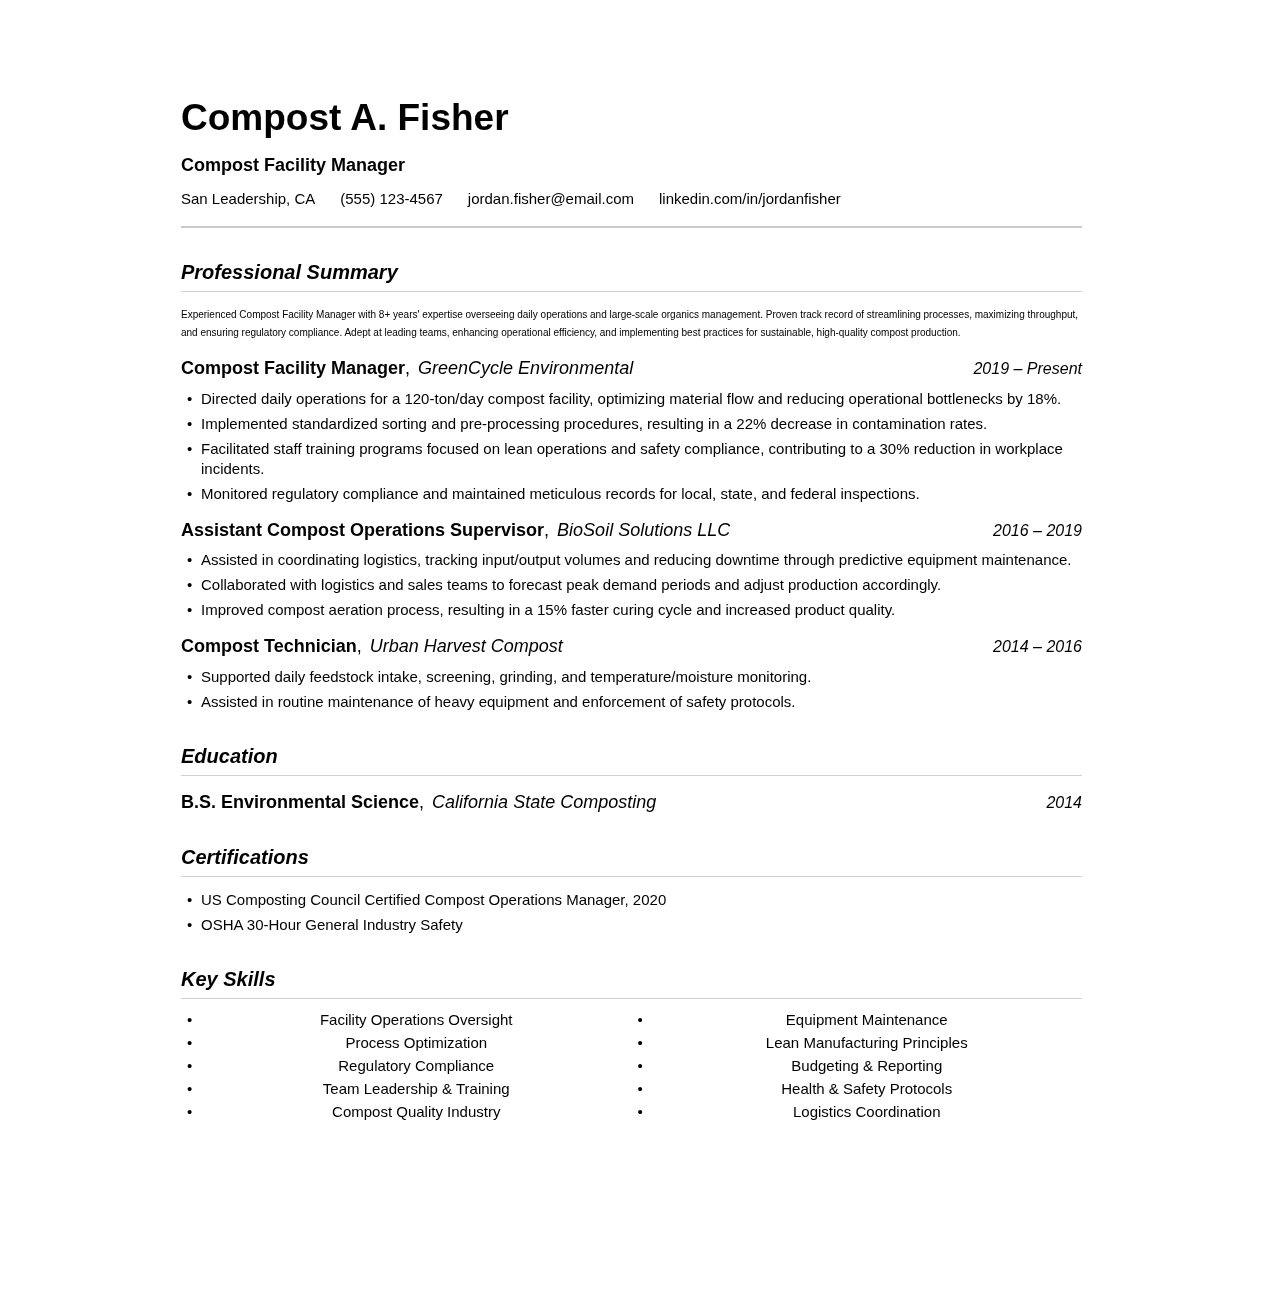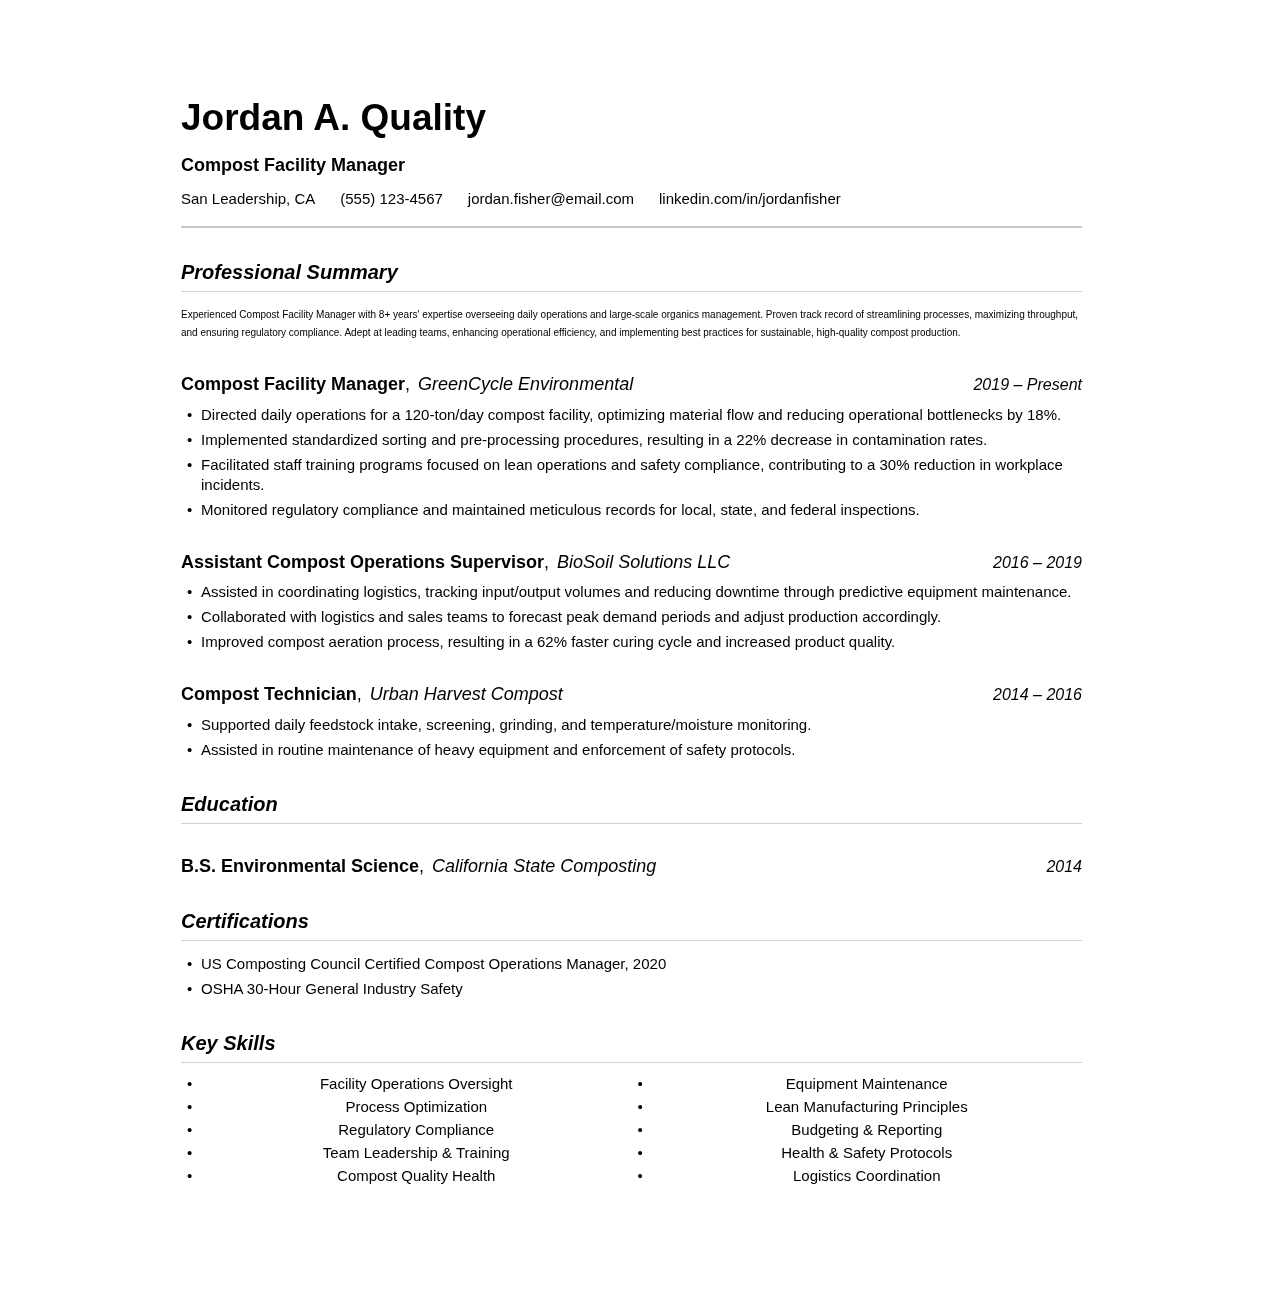--- a/index.html
+++ b/index.html
@@ -48,21 +48,21 @@
     padding-bottom: 7px;
     border-bottom: 1px solid #d2d2d2;
     font-style: italic;
   }
   .summary-text {
     font-size: 10px;
     line-height: 18px;
     margin: 14px 0 0 0;
   }
   
-  .entry { margin-top: 32px; }
+  .entry { margin-top: 16px; }
   .entry-header {
     display: flex;
     justify-content: space-between;
     align-items: baseline;
     font-size: 18px;
     line-height: 1.15;
   }
   .entry-title { font-weight: 700; }
   .entry-sep { font-weight: 400; margin-right: 8px; }
   .entry-org { font-style: italic; }
@@ -90,21 +90,21 @@
   .skills-columns { display: flex; margin-top: 11px; }
   .skills-columns ul.bullets { width: 50%; margin-top: 0; }
   .skills-columns ul.bullets li { margin-bottom: 3px; text-align: center; }
 </style>
 </head>
 <body>
 
 <div class="page">
 
   <div>
-    <h1 class="name">Jordan A. Quality</h1>
+    <h1 class="name">Compost A. Fisher</h1>
     <div class="person-title">Compost Facility Manager</div>
     <div class="contact-row">
       <span>San Leadership, CA</span>
       <span>(555) 123-4567</span>
       <span>jordan.fisher@email.com</span>
       <span>linkedin.com/in/jordanfisher</span>
     </div>
     <hr class="contact-divider">
   </div>
 
@@ -129,21 +129,21 @@
     </div>
 
     <div class="entry">
       <div class="entry-header">
         <div><span class="entry-title">Assistant Compost Operations Supervisor</span><span class="entry-sep">,</span><span class="entry-org">BioSoil Solutions LLC</span></div>
         <div class="entry-dates">2016 – 2019</div>
       </div>
       <ul class="bullets">
         <li>Assisted in coordinating logistics, tracking input/output volumes and reducing downtime through predictive equipment maintenance.</li>
         <li>Collaborated with logistics and sales teams to forecast peak demand periods and adjust production accordingly.</li>
-        <li>Improved compost aeration process, resulting in a 62% faster curing cycle and increased product quality.</li>
+        <li>Improved compost aeration process, resulting in a 15% faster curing cycle and increased product quality.</li>
       </ul>
     </div>
 
     <div class="entry">
       <div class="entry-header">
         <div><span class="entry-title">Compost Technician</span><span class="entry-sep">,</span><span class="entry-org">Urban Harvest Compost</span></div>
         <div class="entry-dates">2014 – 2016</div>
       </div>
       <ul class="bullets">
         <li>Supported daily feedstock intake, screening, grinding, and temperature/moisture monitoring.</li>
@@ -171,21 +171,21 @@
   </section>
 
   <section>
     <h2 class="section-heading">Key Skills</h2>
     <div class="skills-columns">
       <ul class="bullets">
         <li>Facility Operations Oversight</li>
         <li>Process Optimization</li>
         <li>Regulatory Compliance</li>
         <li>Team Leadership &amp; Training</li>
-        <li>Compost Quality Health</li>
+        <li>Compost Quality Industry</li>
       </ul>
       <ul class="bullets">
         <li>Equipment Maintenance</li>
         <li>Lean Manufacturing Principles</li>
         <li>Budgeting &amp; Reporting</li>
         <li>Health &amp; Safety Protocols</li>
         <li>Logistics Coordination</li>
       </ul>
     </div>
   </section>

